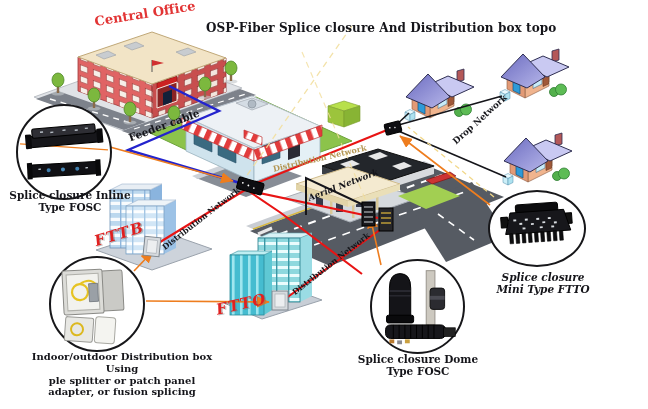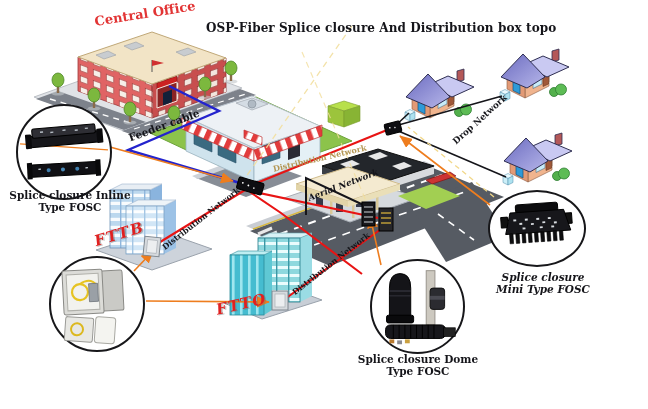--- a/index.html
+++ b/index.html
@@ -407,22 +407,27 @@
 <div class="lbl netlbl" id="dn1">Distribution Network</div>
 <div class="lbl netlbl" id="dn2">Distribution Network</div>
 <div class="lbl" id="dn-road">Distribution Network</div>
 <div class="lbl" id="aerial">Aerial Network</div>
 <div class="lbl" id="drop">Drop Network</div>
 
 <div class="lbl ctr" id="lbl-inline">
   <span>Splice closure Inline</span><br>
   <span>Type FOSC</span>
 </div>
+<div class="lbl ctr" id="lbl-distbox">
+  <span>Indoor/outdoor Distribution box Using</span><br>
+  <span>ple splitter or patch panel</span><br>
+  <span>adapter, or fusion splicing</span>
+</div>
 <div class="lbl ctr" id="lbl-dome">
   <span>Splice closure Dome</span><br>
   <span>Type FOSC</span>
 </div>
 <div class="lbl ctr" id="lbl-mini">
   <span>Splice closure</span><br>
-  <span>Mini Type FOSC</span>
+  <span>Mini Type FTTO</span>
 </div>
 
 </div>
 
 </body></html>

